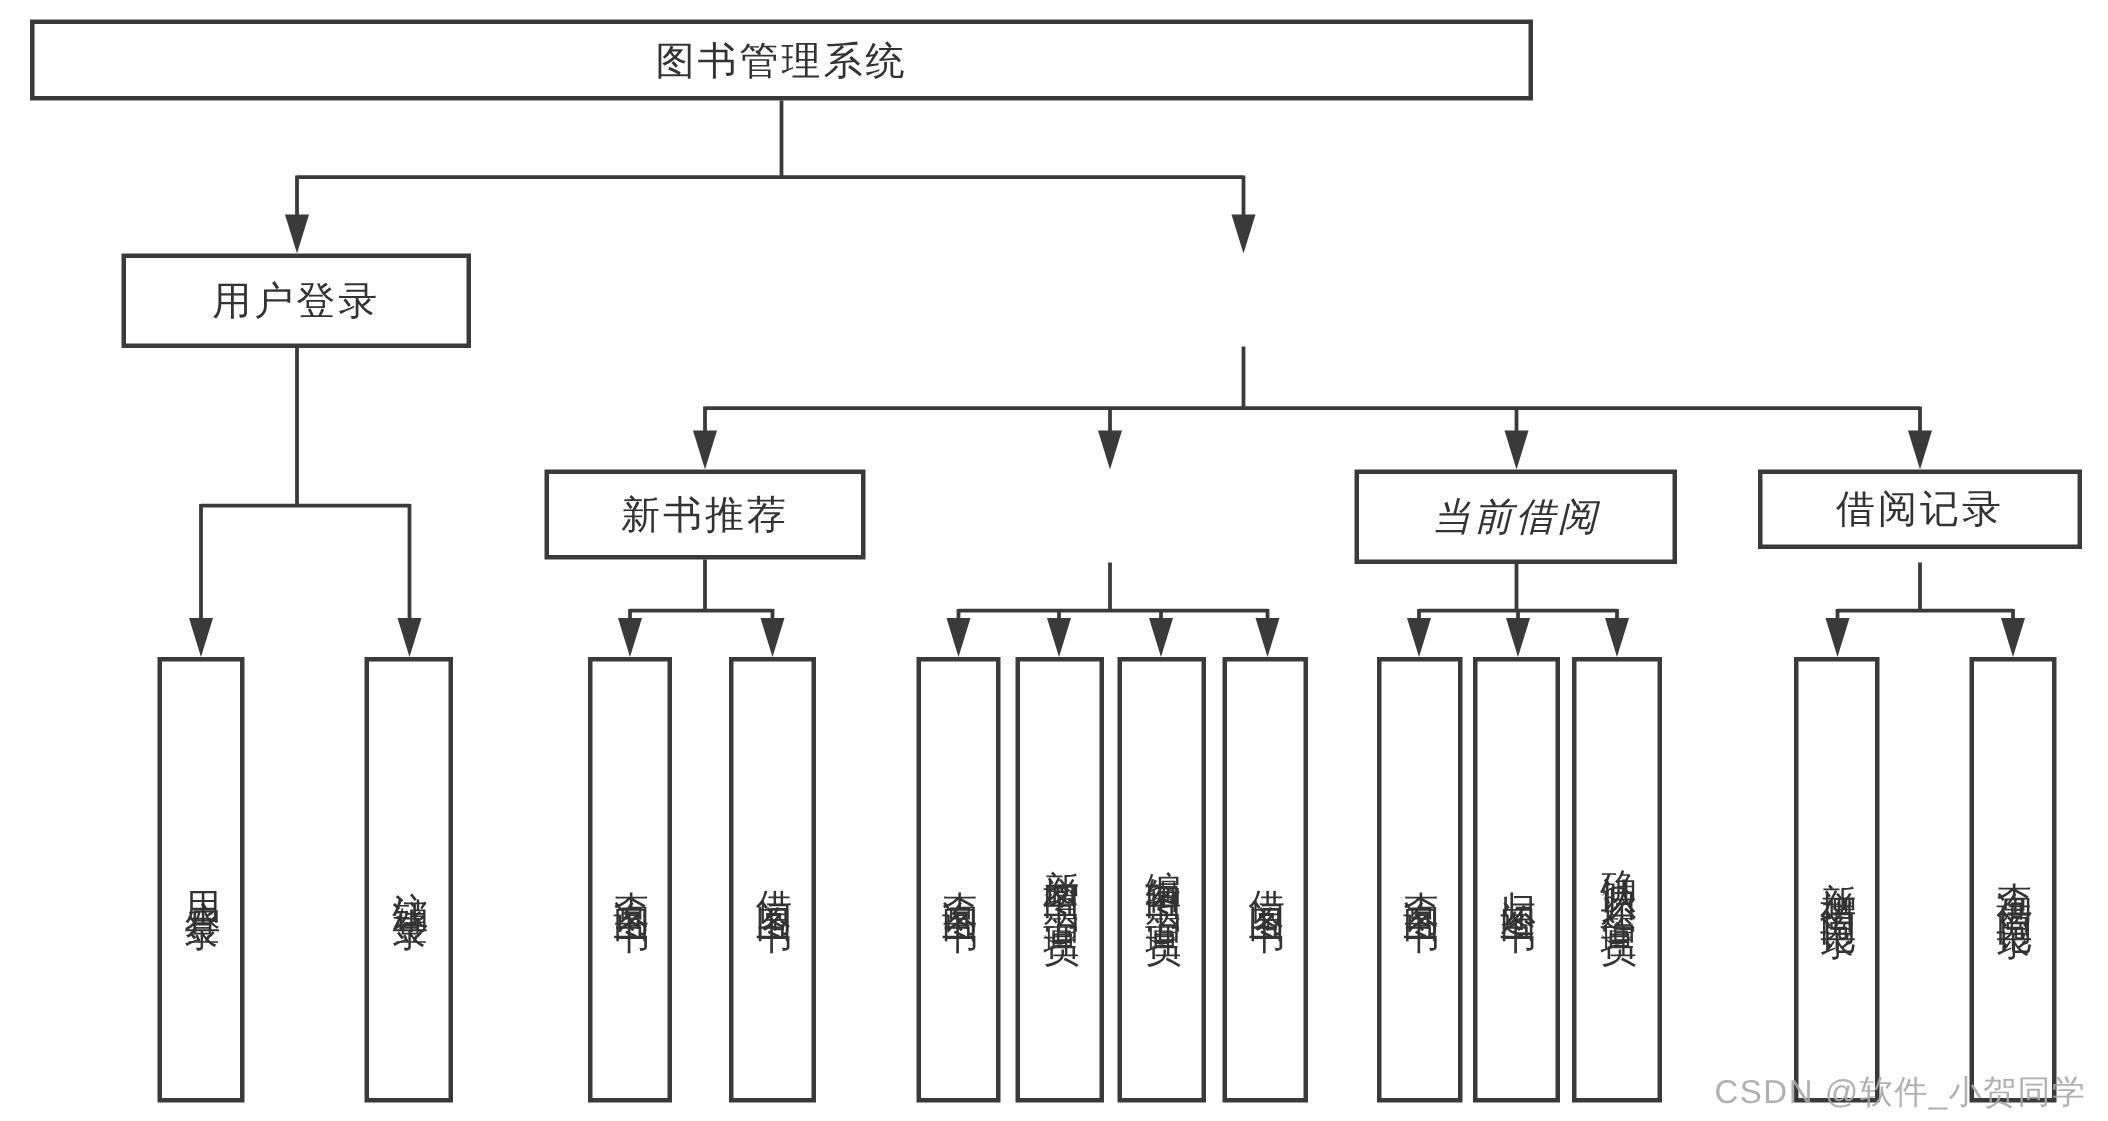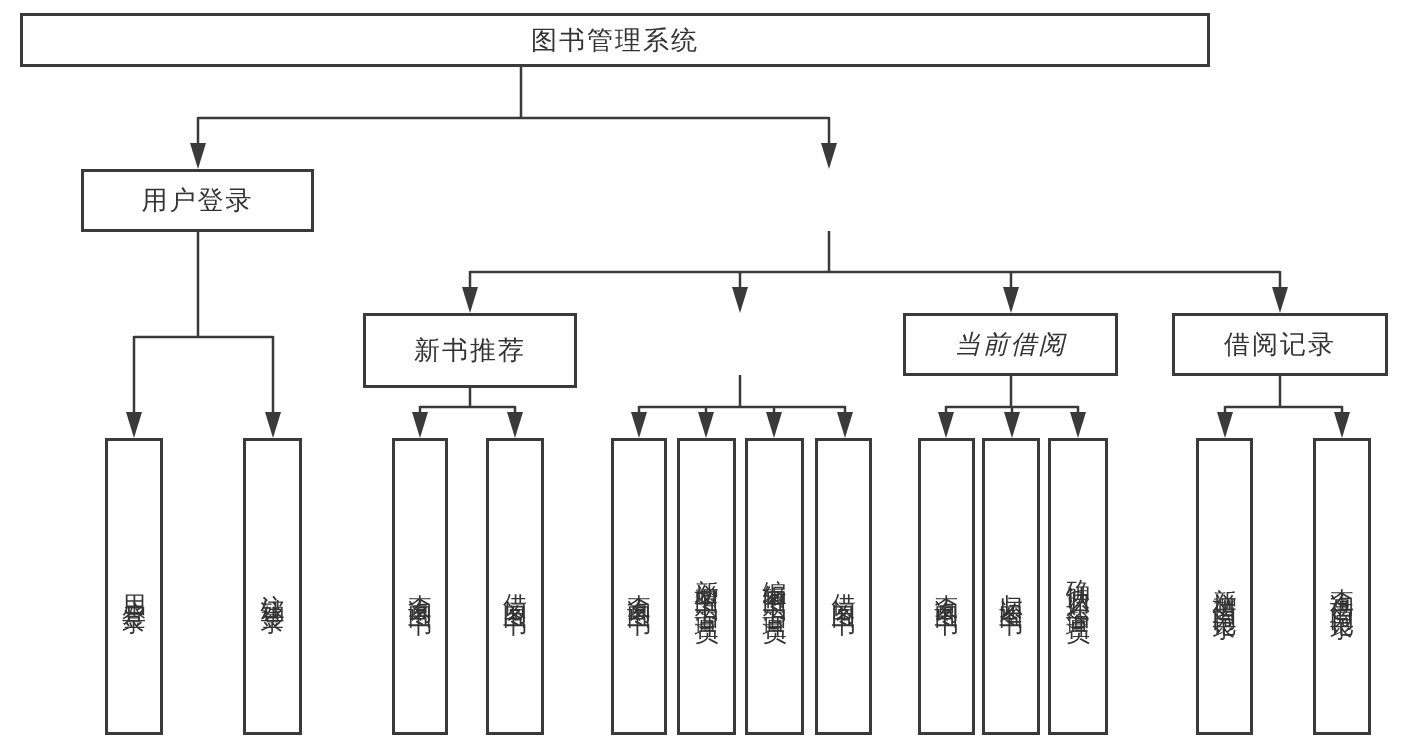--- a/index.html
+++ b/index.html
@@ -63,27 +63,27 @@
       <polygon points="766,412 782,412 774,438"></polygon>
       <polygon points="837,412 853,412 845,438"></polygon>
       <polygon points="938,412 954,412 946,438"></polygon>
       <polygon points="1004,412 1020,412 1012,438"></polygon>
       <polygon points="1070,412 1086,412 1078,438"></polygon>
       <polygon points="1217,412 1233,412 1225,438"></polygon>
       <polygon points="1334,412 1350,412 1342,438"></polygon>
     </g>
   </svg>
 
-  <div class="node h-node" style="left:20px; top:13px; width:1190px; height:54px;">图书管理系统</div>
+  <div class="node h-node" style="left:20px; top:13px; width:1002px; height:54px;">图书管理系统</div>
 
   <div class="node h-node" style="left:81px; top:169px; width:233px; height:63px;">用户登录</div>
 
-  <div class="node h-node" style="left:363px; top:313px; width:214px; height:75px;">新书推荐</div>
+  <div class="node h-node" style="left:363px; top:313px; width:214px; height:60px;">新书推荐</div>
   <div class="node h-node" style="left:903px; top:313px; width:215px; height:63px;font-style:italic;">当前借阅</div>
-  <div class="node h-node" style="left:1172px; top:313px; width:216px; height:63px;">借阅记录</div>
+  <div class="node h-node" style="left:1172px; top:313px; width:216px; height:53px;">借阅记录</div>
 
   <div class="node v-node" style="left:105px; top:438px; width:58px; height:297px;">
     <span class="vtext">用户登录</span>
   </div>
   <div class="node v-node" style="left:243px; top:438px; width:59px; height:297px;">
     <span class="vtext">注销登录</span>
   </div>
 
   <div class="node v-node" style="left:392px; top:438px; width:56px; height:297px;">
     <span class="vtext">查询图书</span>
@@ -115,14 +115,15 @@
     <span class="vtext">确认归还（管理员）</span>
   </div>
 
   <div class="node v-node" style="left:1196px; top:438px; width:57px; height:297px;">
     <span class="vtext">新增借阅记录</span>
   </div>
   <div class="node v-node" style="left:1313px; top:438px; width:58px; height:297px;">
     <span class="vtext">查询借阅记录</span>
   </div>
 
+  <div class="watermark">CSDN @软件_小贺同学</div>
 
 </div>
 
 </body></html>

